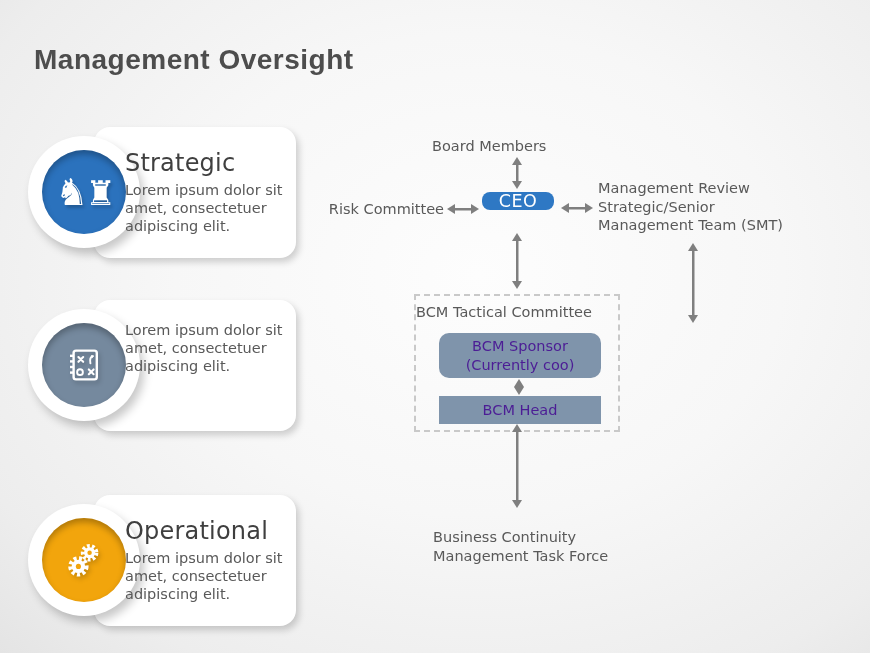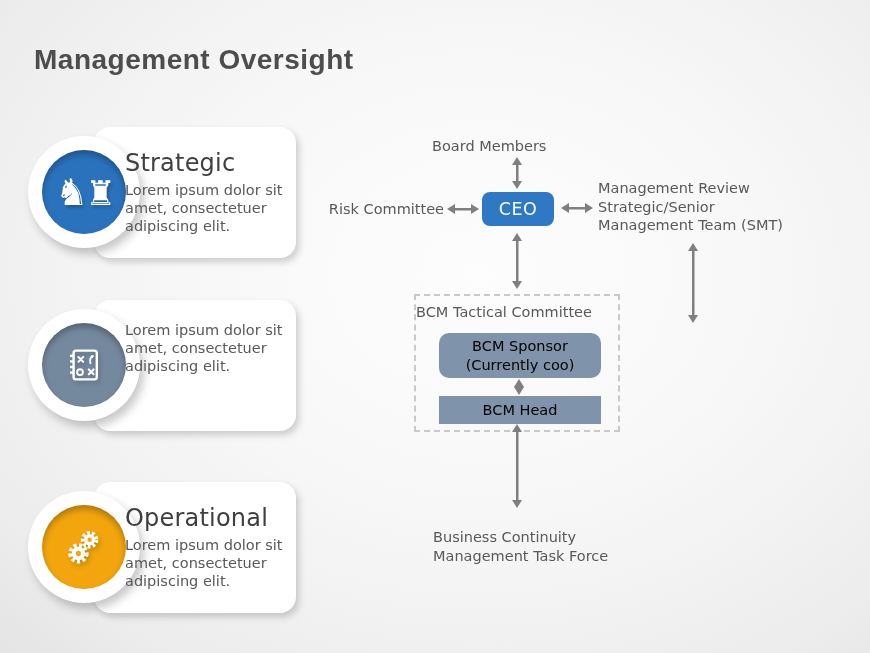--- a/index.html
+++ b/index.html
@@ -75,37 +75,37 @@
   .lbl{font-size:14.5px;line-height:1.28;color:var(--text-body,#595959);}
   .center{}
 
   #board-members{left:432px;top:137px;width:170px;}
   #risk-committee{left:310px;top:200px;width:134px;text-align:right;}
   #mgmt-review{left:598px;top:179px;width:198px;}
   #internal-audit{left:640px;top:346px;width:116px;}
   #task-force{left:425px;top:528px;width:186px;margin-left:8px;}
 
   #ceo-box{
-    left:482px;top:192px;width:72px;height:34px;
+    left:482px;top:192px;width:72px;height:18px;
     background:var(--ceo,#2e78c4);border-radius:8px;
     color:#fff;font-size:17.5px;
     display:flex;align-items:center;justify-content:center;
     letter-spacing:.5px;
   }
 
   #bcm-group{
     left:414px;top:294px;width:206px;height:138px;
     border:2px dashed var(--dash,#c9c9c9);
     box-sizing:border-box;
   }
   #bcm-group-title{left:0;right:0;top:7px;}
   .bcm-box{
     left:23px;width:162px;
     background:var(--bcm,#7f94ab);
-    color:#000000;font-size:14.5px;line-height:1.25;
+    color:#4c1d95;font-size:14.5px;line-height:1.25;
     display:flex;flex-direction:column;align-items:center;justify-content:center;
     box-sizing:border-box;
   }
   #bcm-sponsor{top:37px;height:45px;border-radius:10px;}
   #bcm-head{top:100px;height:28px;border-radius:0;}
 
   
   .icon-svg{width:48px;height:48px;filter:drop-shadow(2px 3px 2px rgba(0,0,0,.18));}
 </style>
 </head>
@@ -142,21 +142,21 @@
         <path d="M38.5 17.5 l4 .8 -2.2 3.4 z" fill="#fff"></path>
         <circle cx="25" cy="39" r="3.6" fill="none" stroke="#fff" stroke-width="2.4"></circle>
         <path d="M36 35.5 l6 6 M42 35.5 l-6 6" stroke="#fff" stroke-width="2.6" stroke-linecap="round"></path>
       </svg>
     </div>
     <div class="txt">
       <p>Lorem ipsum dolor sit amet, consectetuer adipiscing elit.</p>
     </div>
   </div>
 
-  <div class="card operational abs" style="left:28px;top:482px;">
+  <div class="card operational abs" style="left:28px;top:495px;">
     <div class="body"></div>
     <div class="ring"></div>
     <div class="disc">
       <svg class="icon-svg" viewBox="0 0 60 60">
         <g>
           <circle cx="37" cy="21" r="8.5" fill="none" stroke="#fff" stroke-width="5" stroke-dasharray="3.4 2.7"></circle>
           <circle cx="37" cy="21" r="7" fill="#fff"></circle>
           <circle cx="37" cy="21" r="2.8" fill="var(--operational,#f2a50c)"></circle>
         </g>
         <g>

